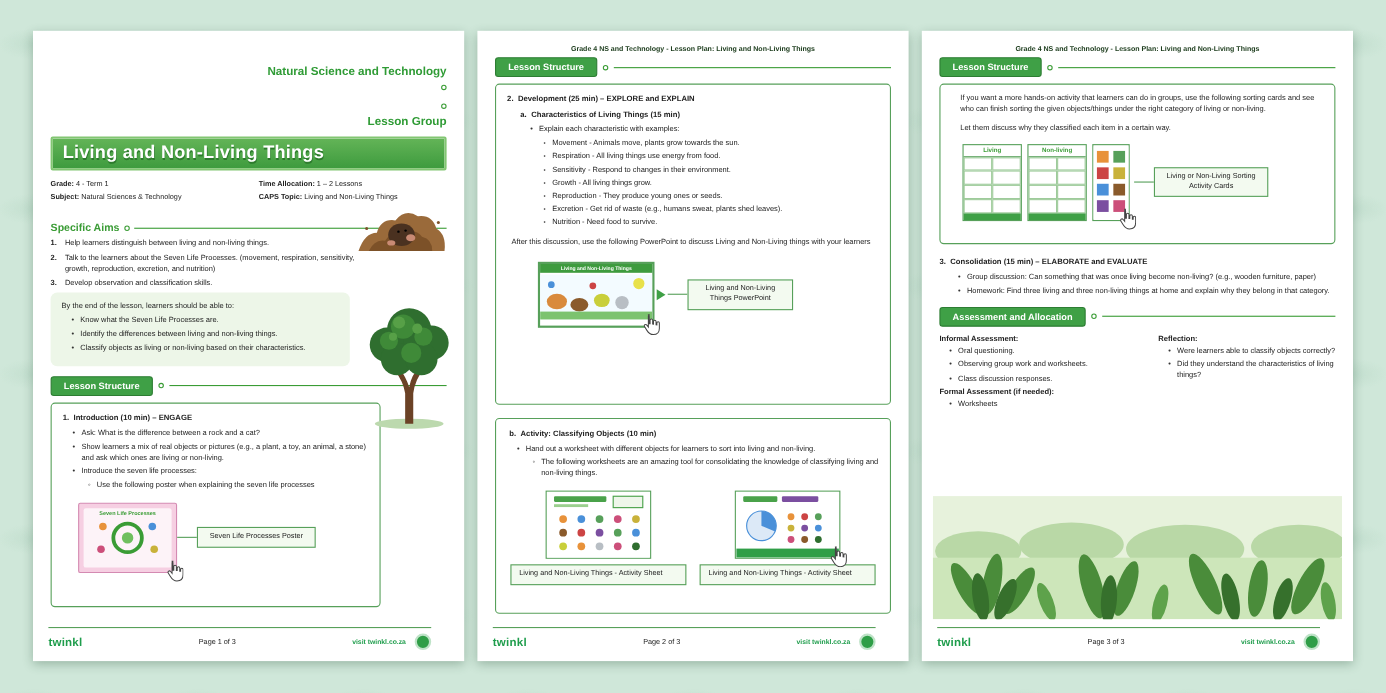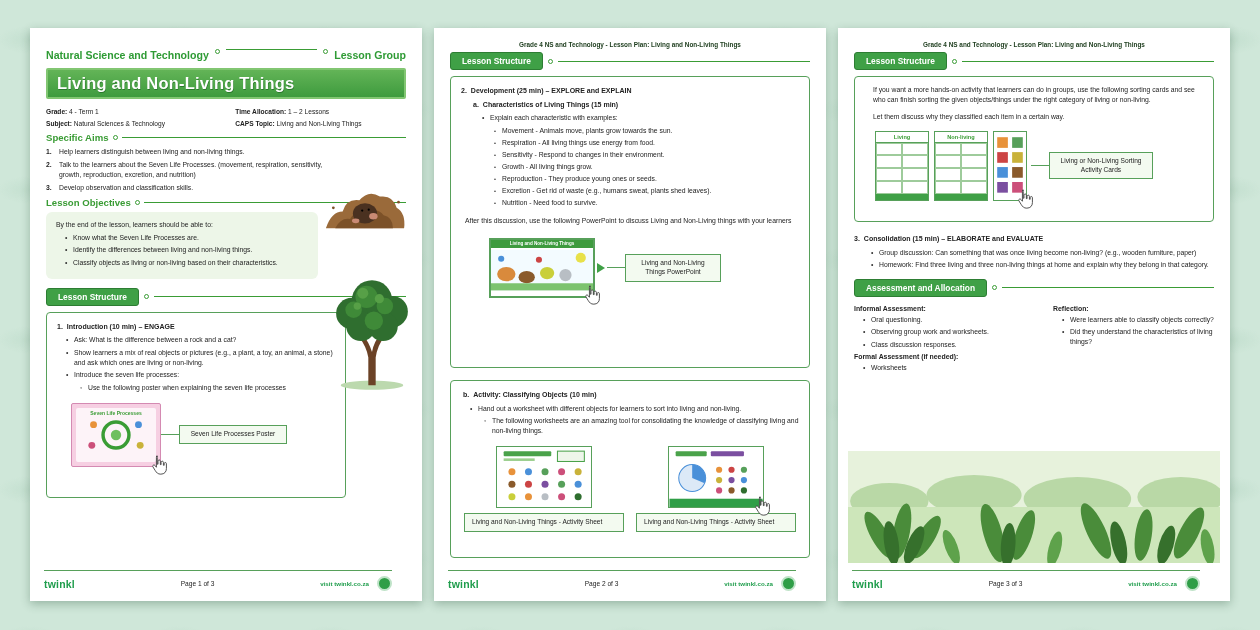--- a/index.html
+++ b/index.html
@@ -18,21 +18,21 @@
     position:absolute; top:28px; width:392px; height:573px; background:#fff;
     box-shadow:0 3px 9px rgba(35,75,50,.32);
   }
   .p1{left:30px} .p2{left:434px} .p3{left:838px}
   .inner { position:relative; width:100%; height:100%; padding:13px 16px 10px; }
 
   
   .t { font-size:6.8px; line-height:1.5; color:#232323; }
   .phead { text-align:center; font-size:6.4px; font-weight:bold; color:#1a3a1a; margin-bottom:4px; }
 
-  .sec-head { display:flex; align-items:center; gap:4px; margin:4px 0 4px; }
+  .sec-head { display:flex; align-items:center; gap:4px; margin:18px 0 4px; }
   .sec-head .st { color:#3a9c35; font-weight:bold; font-size:9.6px; white-space:nowrap; }
   .ring { width:5px; height:5px; border:1.2px solid #3a9c35; border-radius:50%; flex:0 0 auto; }
   .hline { flex:1; height:1px; background:#3a9c35; }
 
   .label-row { display:flex; align-items:center; gap:5px; margin-top:9px; }
   .label-box {
     display:inline-block; background:#3fa046; border:1.5px solid #2d7d33; color:#fff;
     font-weight:bold; font-size:8.4px; padding:3px 11px; border-radius:3px; white-space:nowrap;
   }
 
@@ -51,21 +51,21 @@
   ol.numlist { list-style:none; counter-reset:n; }
   ol.numlist li { counter-increment:n; position:relative; padding-left:13px; margin:3px 0; font-size:6.8px; line-height:1.45; }
   ol.numlist li::before { content:counter(n) "."; position:absolute; left:0; font-weight:bold; }
 
   .banner {
     margin-top:7px; background:linear-gradient(180deg,#63b457,#3e9b3e);
     border:2px solid #82c672; border-radius:2px; color:#fff;
     font-size:16.5px; font-weight:bold; padding:4px 9px;
     text-shadow:0.5px 1px 0 #2d7a2d; letter-spacing:0.2px;
   }
-  .p1head { display:flex; align-items:flex-start; gap:6px; margin-top:8px; }
+  .p1head { display:flex; align-items:flex-end; gap:6px; margin-top:18px;flex-direction:column; }
   .p1head .ht { color:#2f9b35; font-weight:bold; font-size:10.6px; white-space:nowrap; }
 
   .meta { display:grid; grid-template-columns:1.05fr 1fr; gap:3px 10px; margin:8px 0 2px; font-size:6.6px; line-height:1.4; }
   .meta b { font-weight:bold; }
 
   .obj-box { background:#edf6e8; border-radius:6px; padding:8px 10px; width:272px; margin-top:2px; }
 
   
   .thumb-row { display:flex; align-items:center; gap:0; margin:10px 0 2px 14px; }
   .conn { width:18px; height:1.2px; background:#57a05a; flex:0 0 auto; }
@@ -158,25 +158,20 @@
       <path d="M14 54 Q20 42 30 44 Q36 34 48 36 Q60 32 66 40 Q76 42 76 54 Z" fill="#7c5128"></path>
       <ellipse cx="46" cy="38" rx="13" ry="11" fill="#4a3120"></ellipse>
       <ellipse cx="55" cy="41" rx="4.5" ry="3.5" fill="#c98a74"></ellipse>
       <circle cx="43" cy="35" r="1.2" fill="#000"></circle>
       <circle cx="50" cy="34" r="1.2" fill="#000"></circle>
       <ellipse cx="36" cy="46" rx="4" ry="2.5" fill="#c98a74"></ellipse>
       <circle cx="12" cy="32" r="1.5" fill="#7c5128"></circle>
       <circle cx="82" cy="26" r="1.5" fill="#7c5128"></circle>
     </svg>
 
-    <div class="sec-head">
-      <span class="st">Lesson Objectives</span>
-      <span class="ring"></span>
-      <span class="hline"></span>
-    </div>
     <div class="obj-box">
       <div class="t">By the end of the lesson, learners should be able to:</div>
       <div class="bullet">Know what the Seven Life Processes are.</div>
       <div class="bullet">Identify the differences between living and non-living things.</div>
       <div class="bullet">Classify objects as living or non-living based on their characteristics.</div>
     </div>
 
     <svg class="tree" viewBox="0 0 100 132">
       <ellipse cx="50" cy="126" rx="34" ry="5" fill="#bcd9ae"></ellipse>
       <path d="M46 126 L46 96 Q44 84 36 74 L40 71 Q47 80 50 90 Q52 78 60 70 L64 73 Q56 82 54 96 L54 126 Z" fill="#6b4226"></path>

